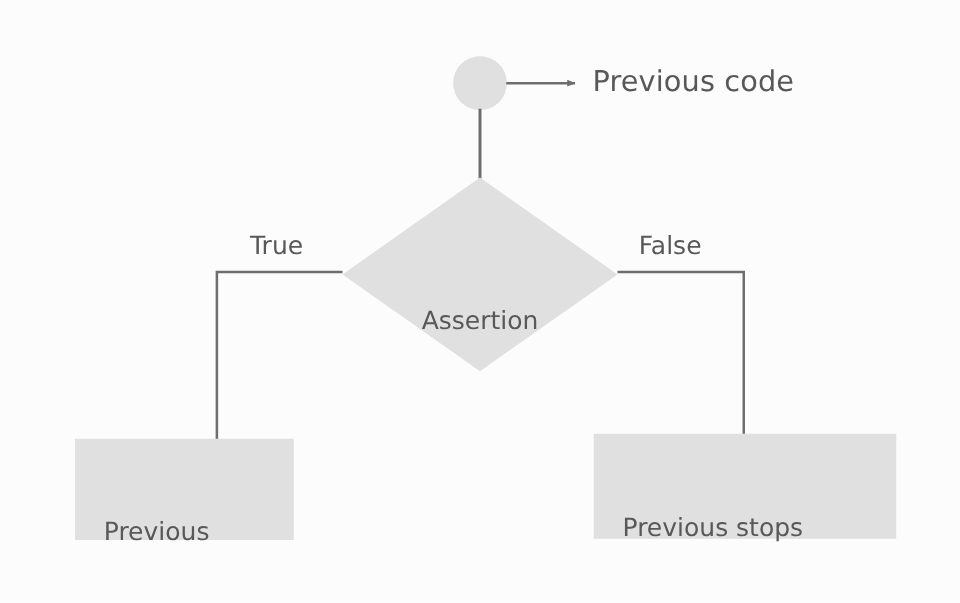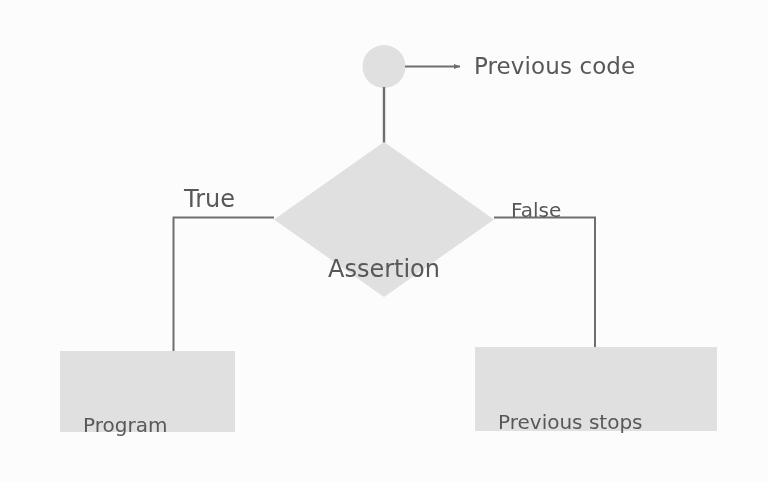--- a/index.html
+++ b/index.html
@@ -47,33 +47,33 @@
     top: 53px;
     font-size: 23px;
     letter-spacing: 0.1px;
   }
 
   .lbl-diamond {
     left: 276px;
     top: 194px;
     width: 216px;
     text-align: center;
-    font-size: 24px;
+    font-size: 20px;
     line-height: 1.26;
   }
 
   .lbl-true {
-    left: 184px;
+    left: 200px;
     top: 185px;
-    font-size: 24px;
+    font-size: 20px;
   }
 
   .lbl-false {
     left: 511px;
-    top: 199px;
+    top: 185px;
     font-size: 20px;
   }
 
   .lbl-box-left {
     left: 83px;
     top: 358px;
     font-size: 20px;
     line-height: 1.34;
     text-align: left;
   }
@@ -120,21 +120,21 @@
 
   <div class="lbl lbl-diamond" style="color: rgb(88, 88, 88);">
     <div>Assertion</div>
   </div>
 
   <div class="lbl lbl-true" style="color: rgb(88, 88, 88);">True</div>
 
   <div class="lbl lbl-false" style="color: rgb(88, 88, 88);">False</div>
 
   <div class="lbl lbl-box-left" style="color: rgb(88, 88, 88);">
-    <div>Program</div>
+    <div>Previous</div>
     
     
   </div>
 
   <div class="lbl lbl-box-right" style="color: rgb(88, 88, 88);">
     <div>Previous stops</div>
     
     
   </div>
 

